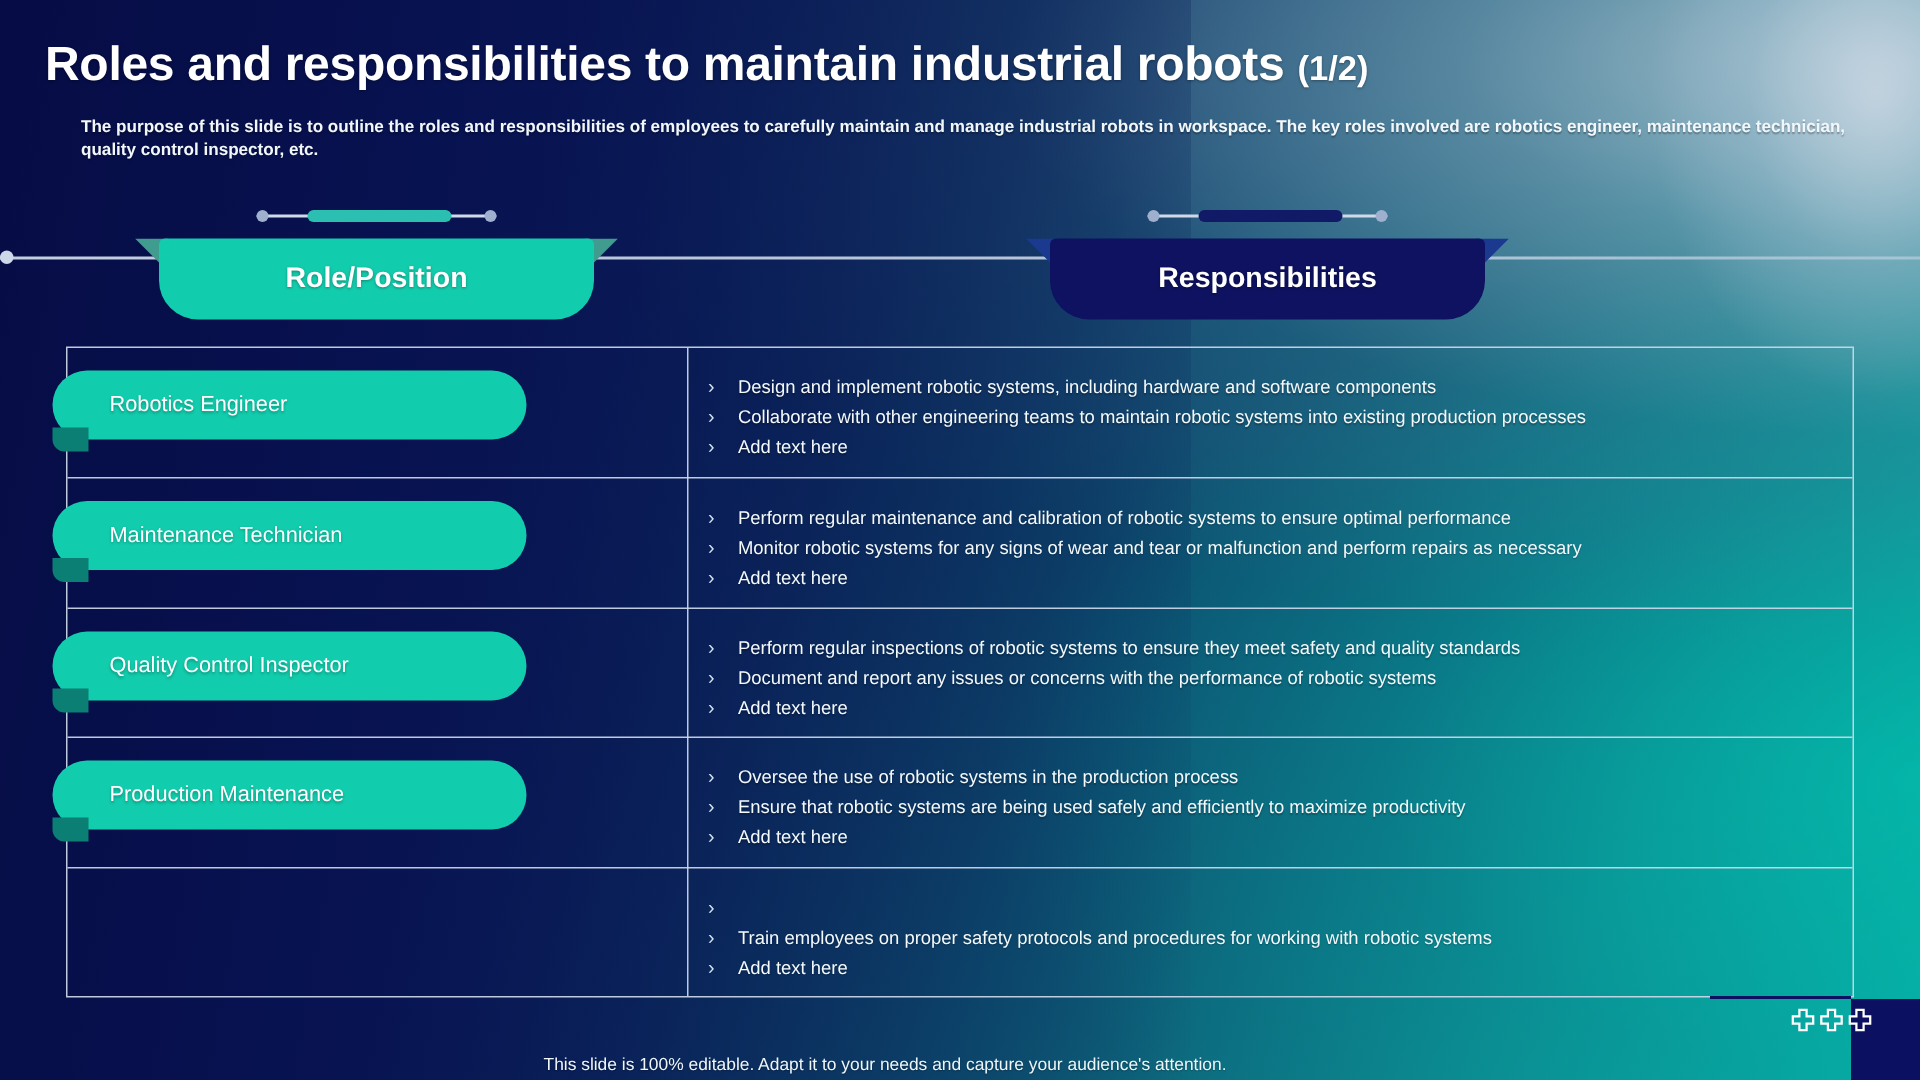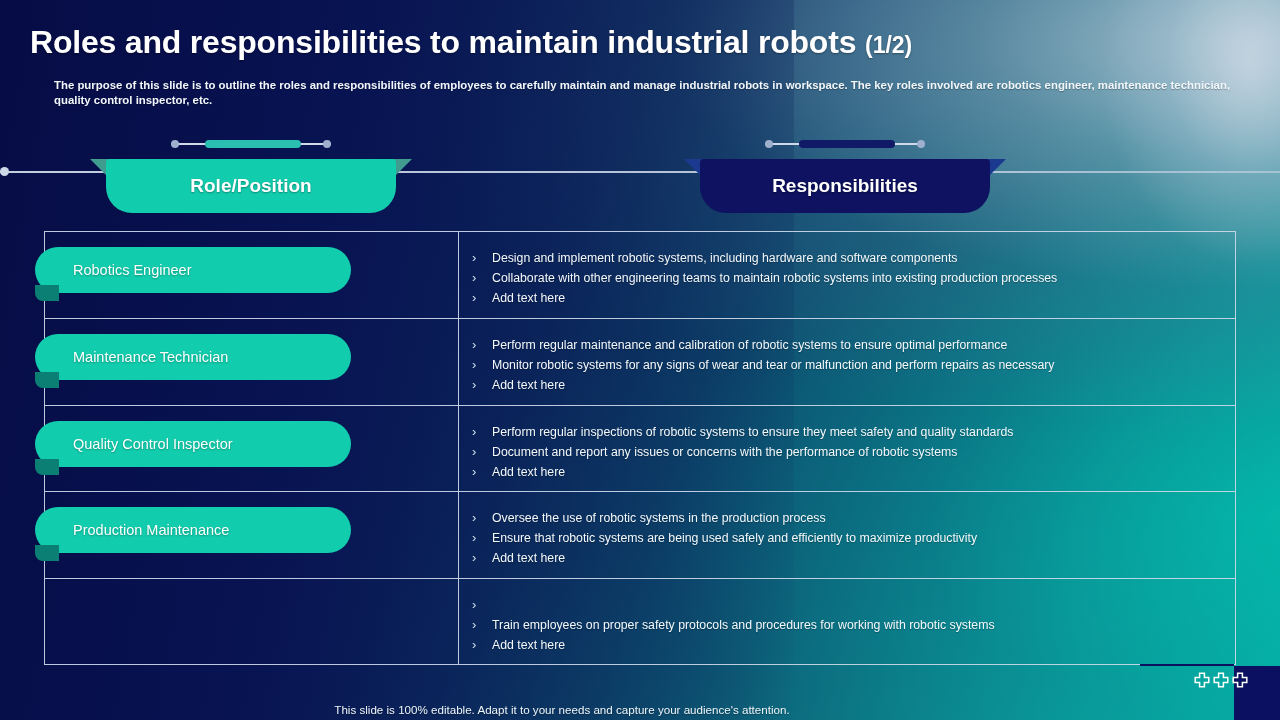--- a/index.html
+++ b/index.html
@@ -134,20 +134,21 @@
   }
   .btxt{
     color:#f4f9fc;font-size:12.3px;line-height:16.5px;font-weight:normal;
     text-shadow:0 1px 1px rgba(0,0,0,.28);
   }
   .foottext{
     position:absolute;left:0;bottom:4px;width:1124px;text-align:center;
     color:#eef6fa;font-size:11.6px;
     text-shadow:0 1px 1px rgba(0,0,0,.30);
     z-index:8;
+    padding-left:28px;
   }
 
   
   .br-block{
     position:absolute;right:0;bottom:0;width:46px;height:54px;
     background:#0b1160;z-index:7;
   }
   .br-line{
     position:absolute;right:46px;bottom:54px;width:94px;height:2px;
     background:#0b1160;z-index:7;

